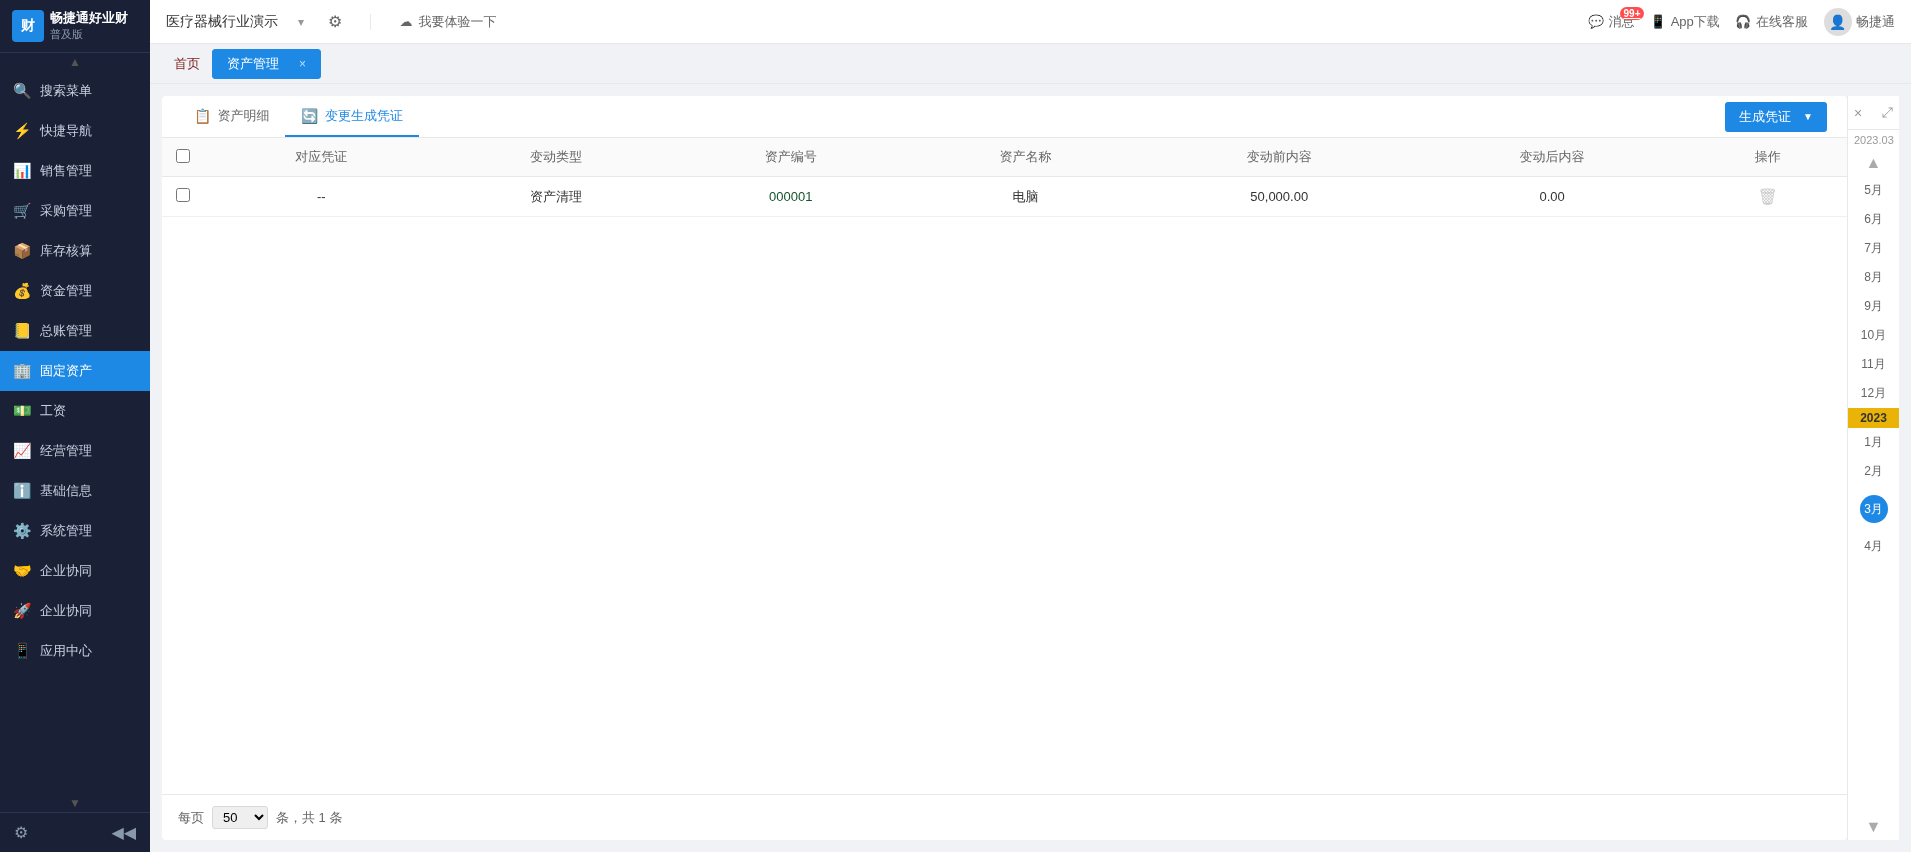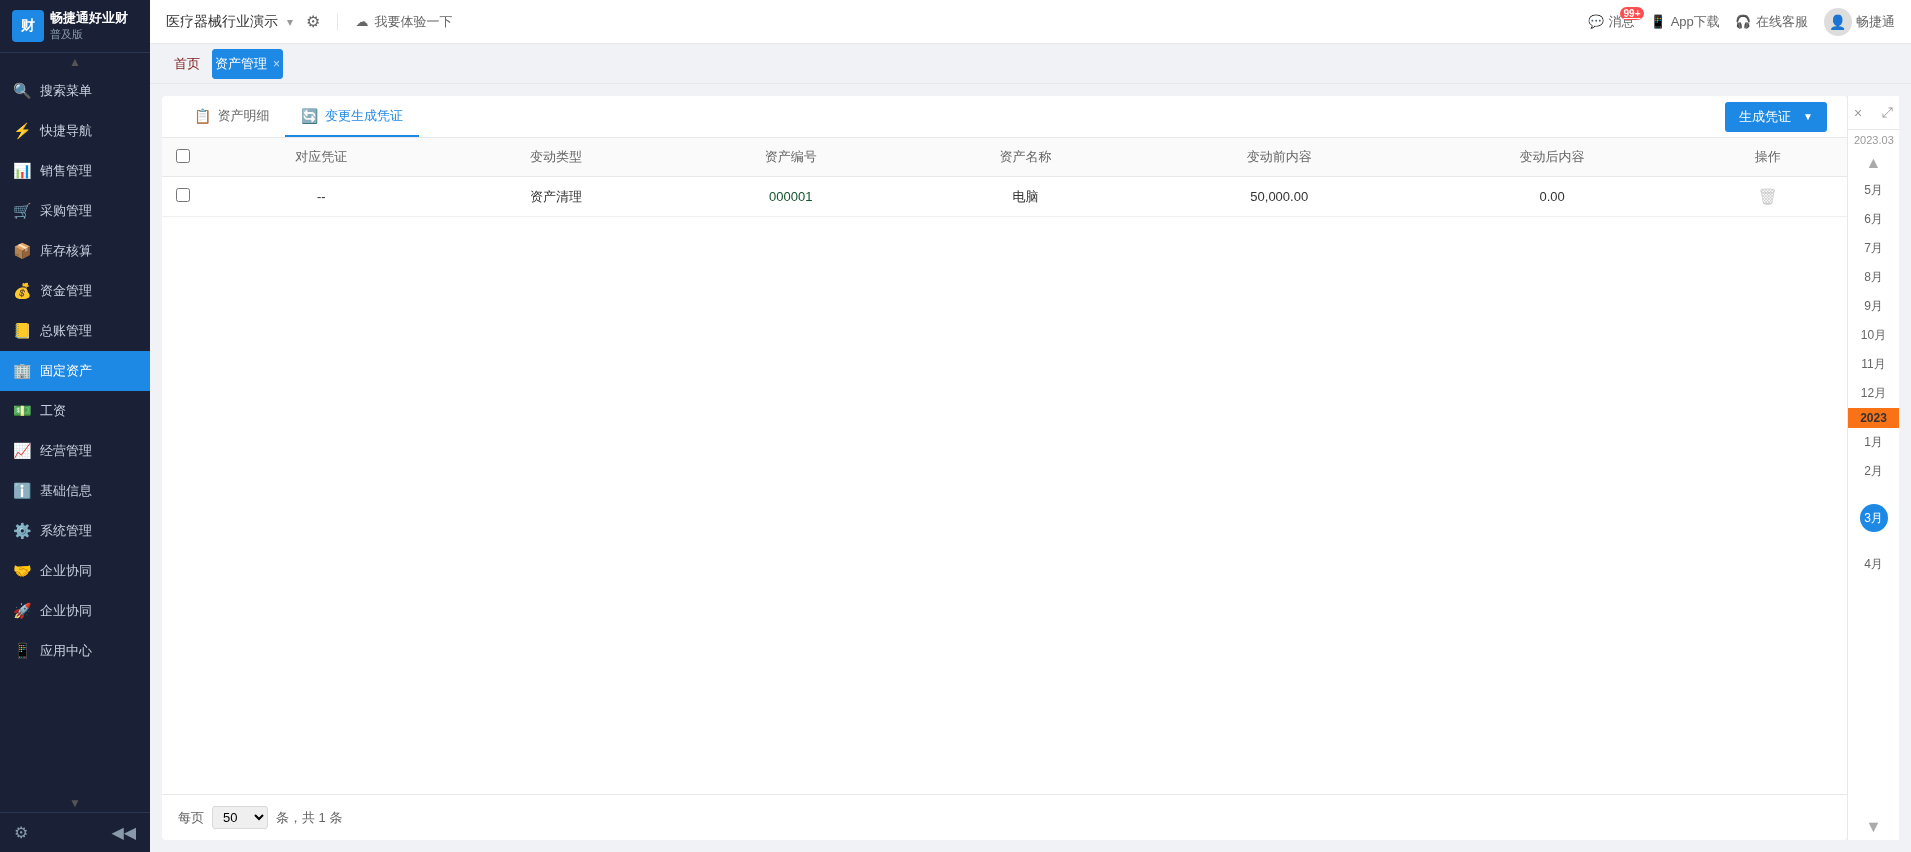--- a/index.html
+++ b/index.html
@@ -17,34 +17,34 @@
     .sidebar-item.active { background: #1e88e5; color: #fff; }
     .sidebar-item .icon { width: 18px; height: 18px; display: flex; align-items: center; justify-content: center; font-size: 15px; flex-shrink: 0; }
     .sidebar-bottom { padding: 10px 14px; display: flex; align-items: center; justify-content: space-between; border-top: 1px solid #2a3550; }
     .sidebar-bottom-icon { color: #8899aa; cursor: pointer; font-size: 16px; }
 
     
     .main { flex: 1; display: flex; flex-direction: column; overflow: hidden; background: #f0f2f5; }
 
     
     .topbar { height: 44px; background: #fff; display: flex; align-items: center; padding: 0 16px; border-bottom: 1px solid #e8e8e8; justify-content: space-between; flex-shrink: 0; }
-    .topbar-left { display: flex; align-items: center; gap: 9px; justify-content: center; }
+    .topbar-left { display: flex; align-items: center; gap: 20px; justify-content: center; }
     .topbar-title { font-size: 14px; color: #333; }
     .topbar-dropdown { color: #999; cursor: pointer; font-size: 12px; }
     .topbar-gear { color: #666; cursor: pointer; font-size: 16px; margin-left: 4px; }
     .topbar-experience { display: flex; align-items: center; gap: 6px; color: #666; font-size: 13px; cursor: pointer; }
     .topbar-right { display: flex; align-items: center; gap: 16px; }
     .topbar-right-item { display: flex; align-items: center; gap: 4px; color: #666; cursor: pointer; font-size: 13px; position: relative; }
     .badge { background: #ff4d4f; color: #fff; border-radius: 8px; font-size: 10px; padding: 1px 4px; position: absolute; top: -6px; right: -10px; font-weight: bold; text-decoration: underline; }
     .topbar-avatar { width: 28px; height: 28px; border-radius: 50%; background: #ddd; display: flex; align-items: center; justify-content: center; color: #999; font-size: 14px; }
     .topbar-username { color: #666; font-size: 13px; }
 
     
     .nav-tabs { height: 40px; background: #f0f2f5; display: flex; align-items: center; padding: 0 16px; gap: 4px; flex-shrink: 0; border-bottom: 1px solid #e8e8e8; }
-    .nav-tab { padding: 5px 2px; background: #fff; border: 1px solid #e8e8e8; border-radius: 3px; cursor: pointer; color: #666; font-size: 13px; display: flex; align-items: center; gap: 6px; }
+    .nav-tab { padding: 5px 14px; background: #fff; border: 1px solid #e8e8e8; border-radius: 3px; cursor: pointer; color: #666; font-size: 13px; display: flex; align-items: center; gap: 20px; }
     .nav-tab.active { background: #1e88e5; color: #fff; border-color: #1e88e5; }
     .nav-tab-close { font-size: 12px; cursor: pointer; opacity: 0.7; }
     .nav-tab-home { background: transparent; border: none; color: #7f1d1d; font-size: 13px; cursor: pointer; padding: 5px 8px; }
 
     
     .content { flex: 1; display: flex; overflow: hidden; padding: 12px; gap: 0; }
     .content-main { flex: 1; background: #fff; border-radius: 4px; display: flex; flex-direction: column; overflow: hidden; }
 
     
     .sub-tabs { display: flex; align-items: center; border-bottom: 1px solid #e8e8e8; padding: 0 16px; height: 42px; gap: 0; }
@@ -69,22 +69,22 @@
     .per-page-select { border: 1px solid #d9d9d9; border-radius: 3px; padding: 2px 6px; font-size: 13px; cursor: pointer; }
 
     
     .right-panel { width: 52px; background: #fff; border-left: 1px solid #e8e8e8; display: flex; flex-direction: column; flex-shrink: 0; overflow: hidden; }
     .right-panel-header { display: flex; align-items: center; justify-content: space-between; padding: 8px 6px; border-bottom: 1px solid #e8e8e8; }
     .right-panel-close { cursor: pointer; color: #999; font-size: 14px; }
     .right-panel-expand { cursor: pointer; color: #999; font-size: 14px; }
     .right-panel-date { font-size: 11px; color: #999; padding: 4px 6px; text-align: center; }
     .right-panel-months { display: flex; flex-direction: column; overflow-y: auto; flex: 1; }
     .month-item { padding: 6px 4px; text-align: center; font-size: 12px; color: #666; cursor: pointer; }
-    .month-item.current { background: #1e88e5; color: #fff; border-radius: 50%; width: 28px; height: 28px; display: flex; align-items: center; justify-content: center; margin: 18px auto; }
-    .month-item.year-label { color: #333; font-weight: bold; font-size: 12px; background: #f97316; padding: 3px 4px; }
+    .month-item.current { background: #1e88e5; color: #fff; border-radius: 50%; width: 28px; height: 28px; display: flex; align-items: center; justify-content: center; margin: 9px auto; }
+    .month-item.year-label { color: #333; font-weight: bold; font-size: 12px; background: #eab308; padding: 3px 4px; }
     .right-panel-nav { display: flex; flex-direction: column; align-items: center; gap: 2px; padding: 4px; }
     .panel-nav-btn { color: #aaa; cursor: pointer; font-size: 16px; }
 
     input[type="checkbox"] { width: 14px; height: 14px; cursor: pointer; }
 
     .content-wrapper { flex: 1; display: flex; overflow: hidden; }
   </style>
 </head>
 <body>
 

